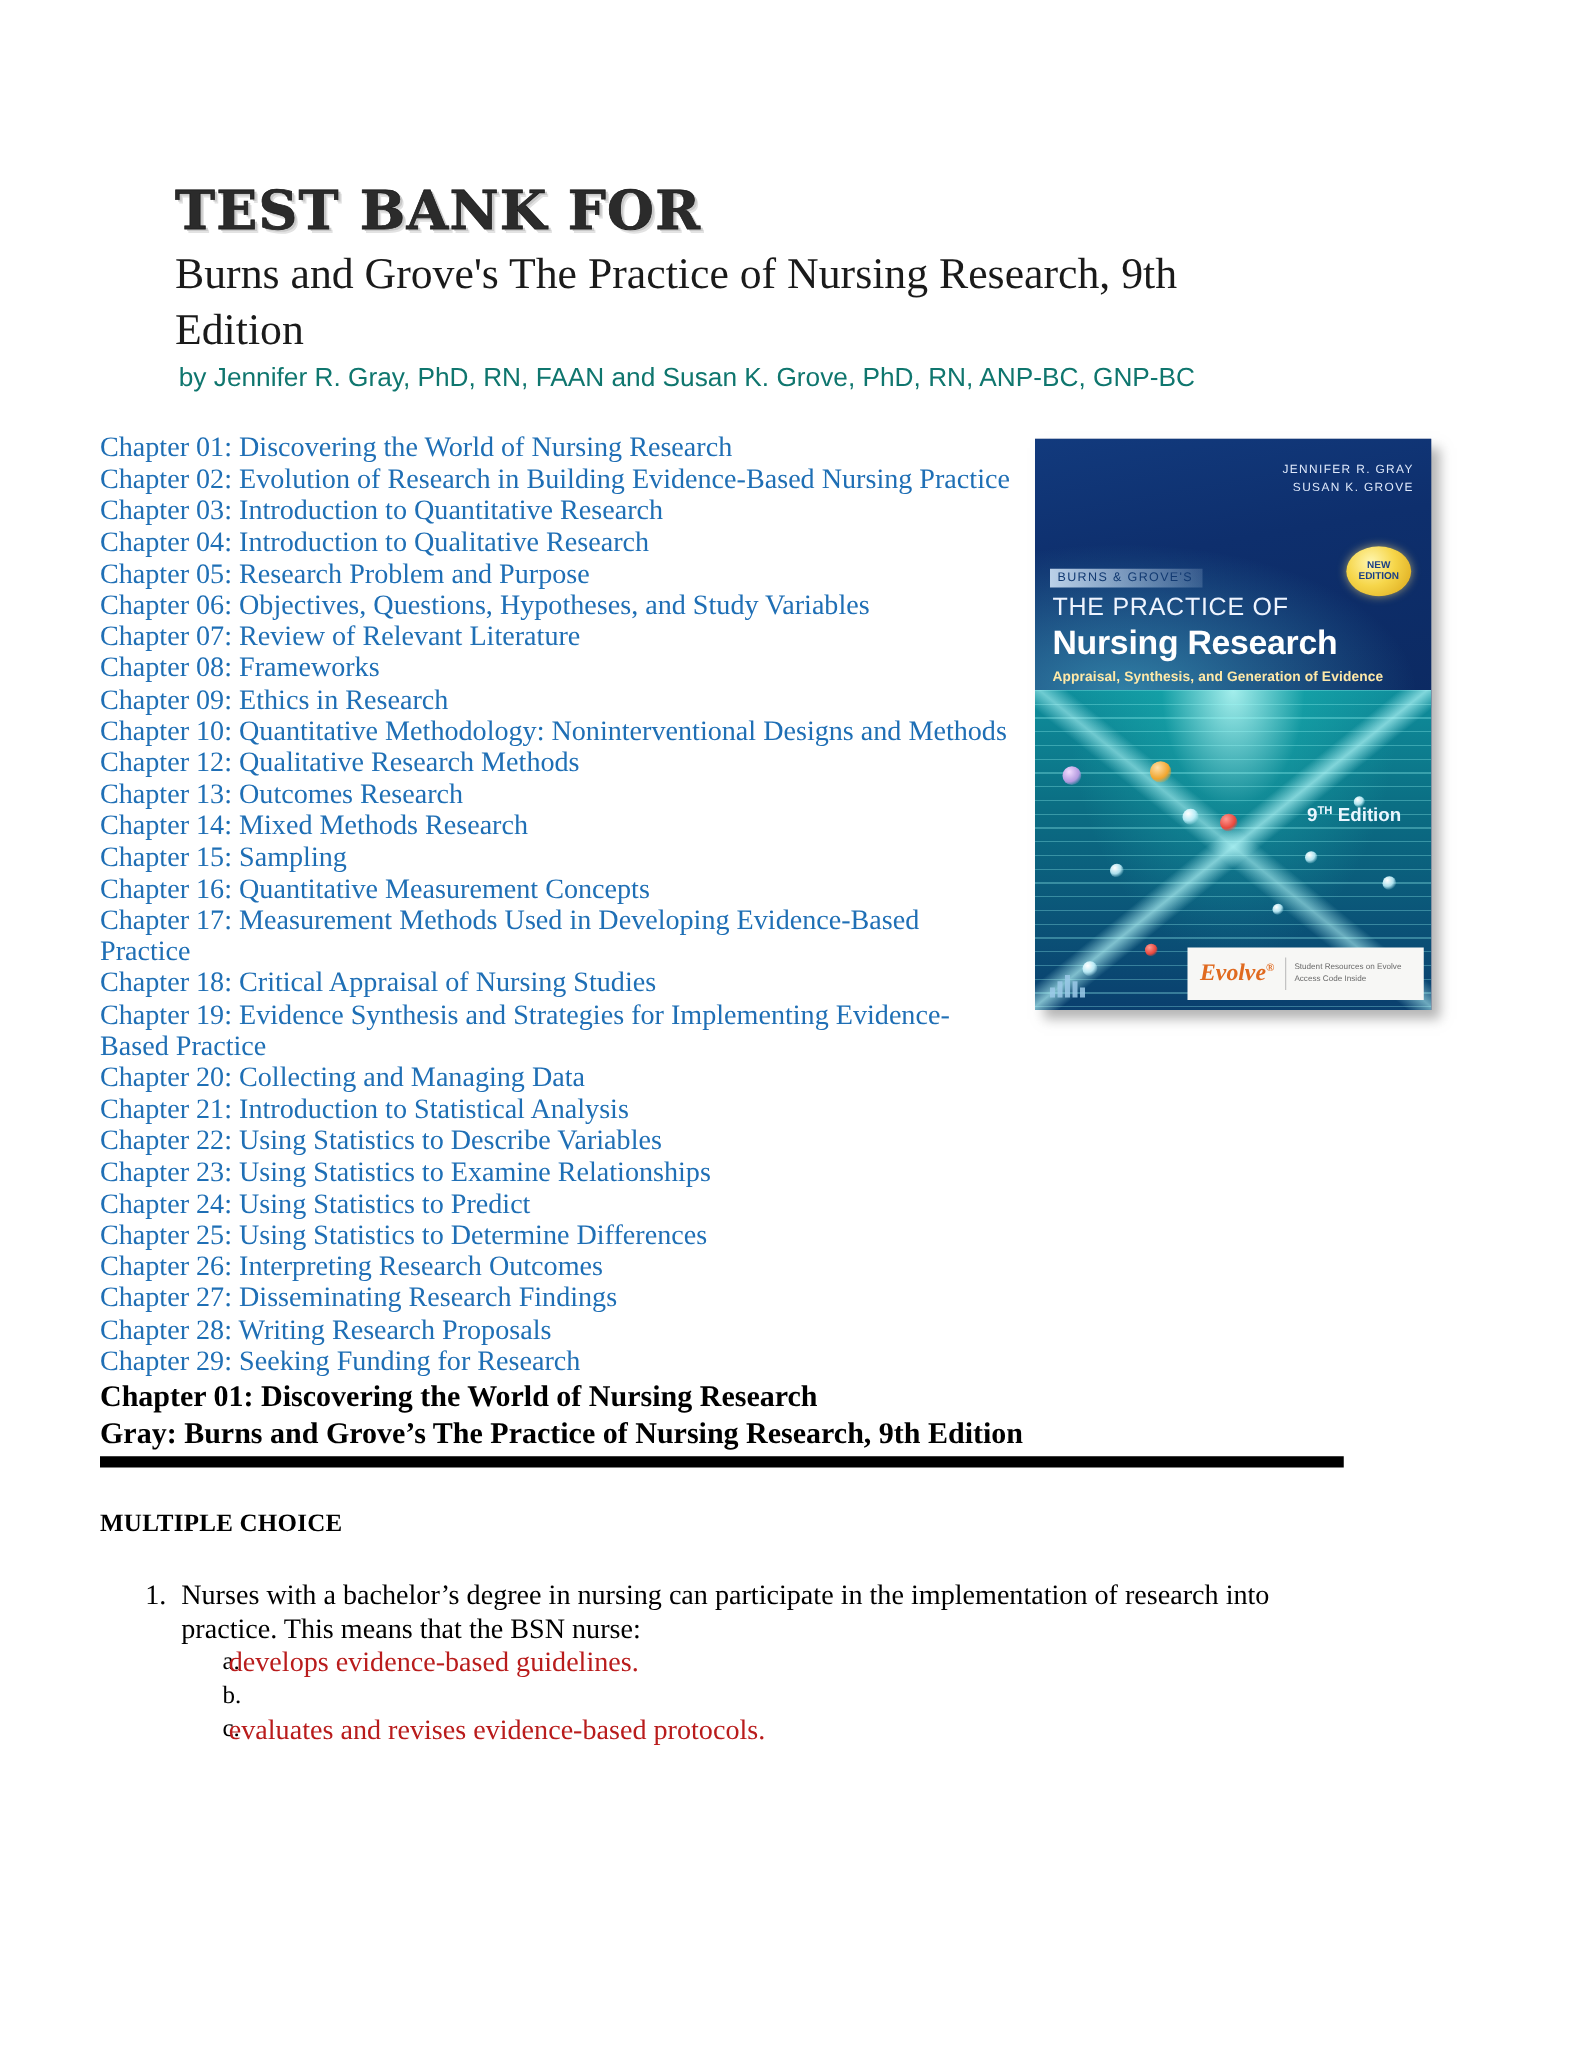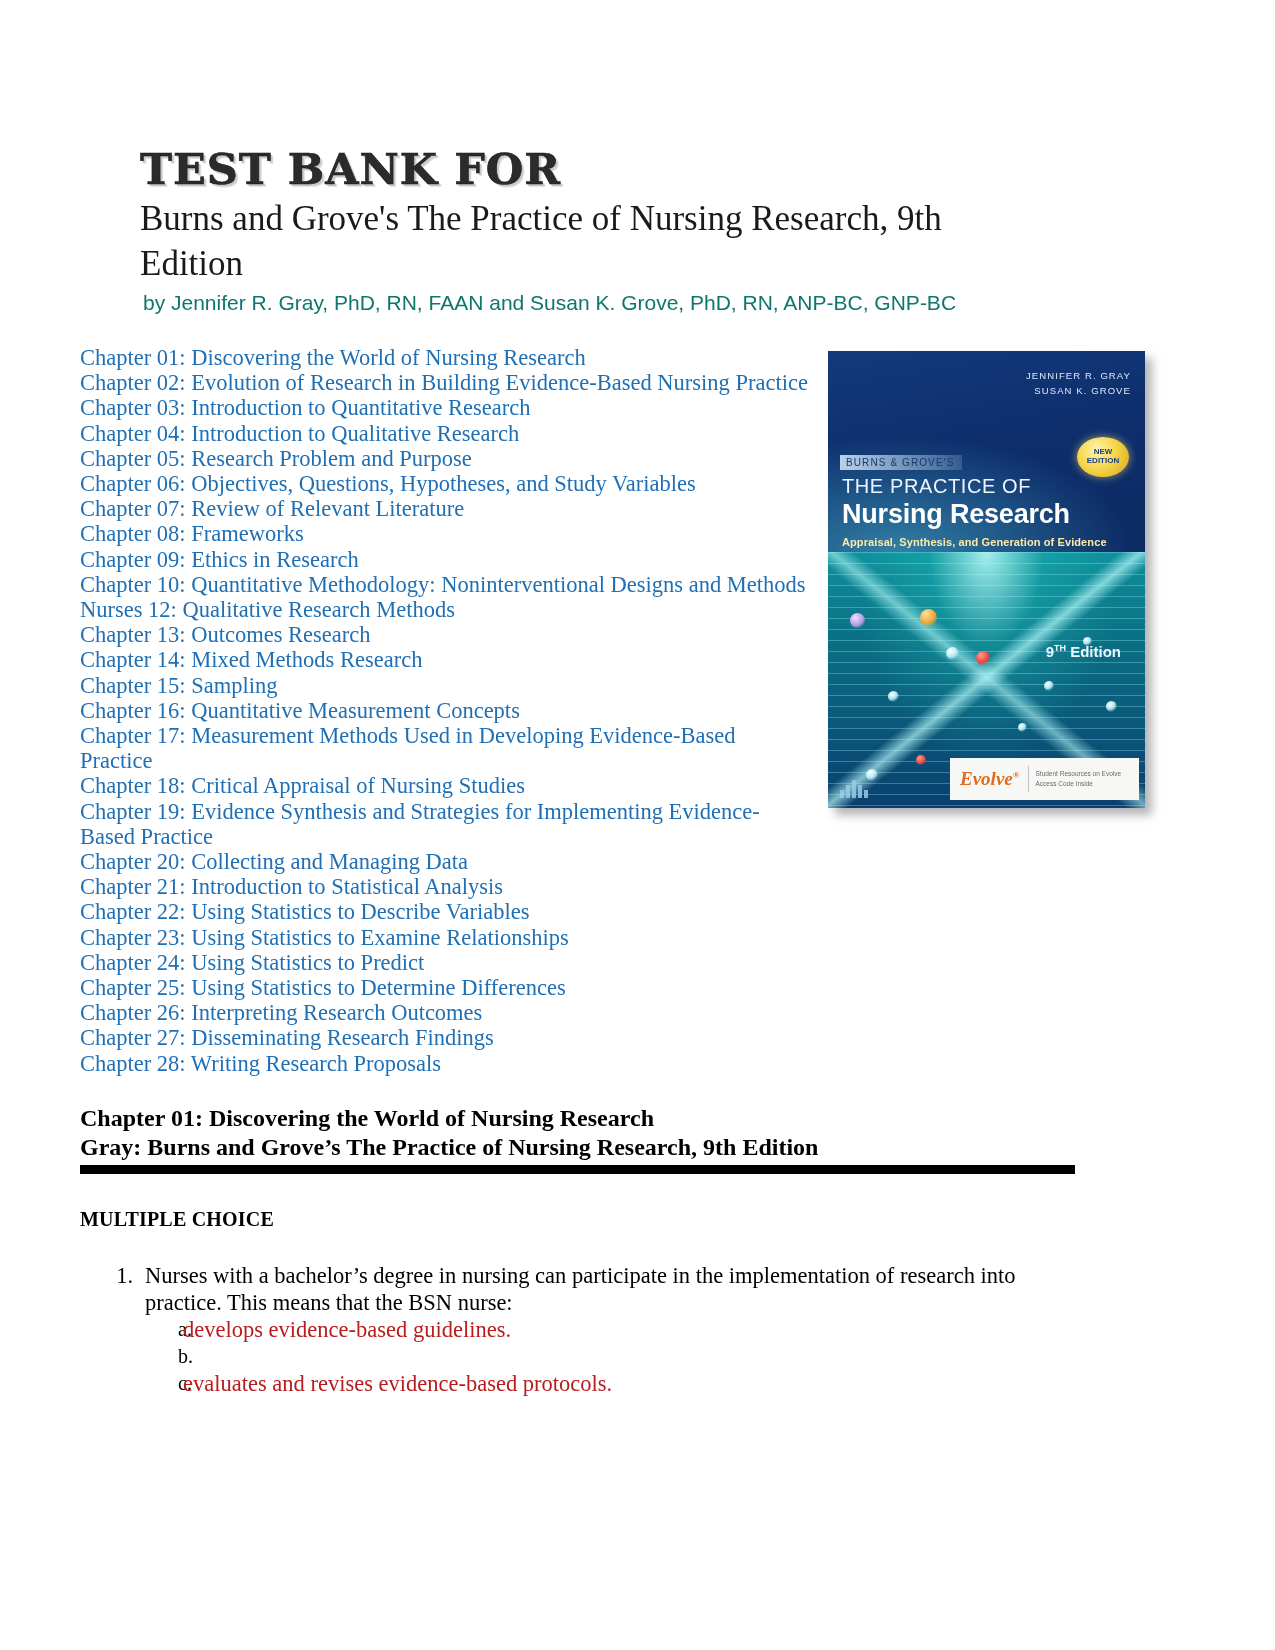--- a/index.html
+++ b/index.html
@@ -346,37 +346,38 @@
       <div class="chapter-line">Chapter 01: Discovering the World of Nursing Research</div>
       <div class="chapter-line">Chapter 02: Evolution of Research in Building Evidence-Based Nursing Practice</div>
       <div class="chapter-line">Chapter 03: Introduction to Quantitative Research</div>
       <div class="chapter-line">Chapter 04: Introduction to Qualitative Research</div>
       <div class="chapter-line">Chapter 05: Research Problem and Purpose</div>
       <div class="chapter-line">Chapter 06: Objectives, Questions, Hypotheses, and Study Variables</div>
       <div class="chapter-line">Chapter 07: Review of Relevant Literature</div>
       <div class="chapter-line">Chapter 08: Frameworks</div>
       <div class="chapter-line">Chapter 09: Ethics in Research</div>
       <div class="chapter-line">Chapter 10: Quantitative Methodology: Noninterventional Designs and Methods</div>
-      <div class="chapter-line">Nurses 12: Qualitative Research Methods</div>
+      <div class="chapter-line">Chapter 12: Qualitative Research Methods</div>
       <div class="chapter-line">Chapter 13: Outcomes Research</div>
       <div class="chapter-line">Chapter 14: Mixed Methods Research</div>
       <div class="chapter-line">Chapter 15: Sampling</div>
       <div class="chapter-line">Chapter 16: Quantitative Measurement Concepts</div>
       <div class="chapter-line">Chapter 17: Measurement Methods Used in Developing Evidence-Based Practice</div>
       <div class="chapter-line">Chapter 18: Critical Appraisal of Nursing Studies</div>
       <div class="chapter-line">Chapter 19: Evidence Synthesis and Strategies for Implementing Evidence-Based Practice</div>
       <div class="chapter-line">Chapter 20: Collecting and Managing Data</div>
       <div class="chapter-line">Chapter 21: Introduction to Statistical Analysis</div>
       <div class="chapter-line">Chapter 22: Using Statistics to Describe Variables</div>
       <div class="chapter-line">Chapter 23: Using Statistics to Examine Relationships</div>
       <div class="chapter-line">Chapter 24: Using Statistics to Predict</div>
       <div class="chapter-line">Chapter 25: Using Statistics to Determine Differences</div>
       <div class="chapter-line">Chapter 26: Interpreting Research Outcomes</div>
       <div class="chapter-line">Chapter 27: Disseminating Research Findings</div>
       <div class="chapter-line">Chapter 28: Writing Research Proposals</div>
+      <div class="chapter-line">Chapter 29: Seeking Funding for Research</div>
     </div>
 
   <div class="cover-wrap">
     <div class="cover">
       <div class="cover-sky"></div>
       <div class="cover-road"></div>
 
       <div class="cover-dot violet" style="left:22px; top:262px; width:15px; height:15px;"></div>
       <div class="cover-dot orange" style="left:92px; top:258px; width:17px; height:17px;"></div>
       <div class="cover-dot red" style="left:148px; top:300px; width:14px; height:14px;"></div>

